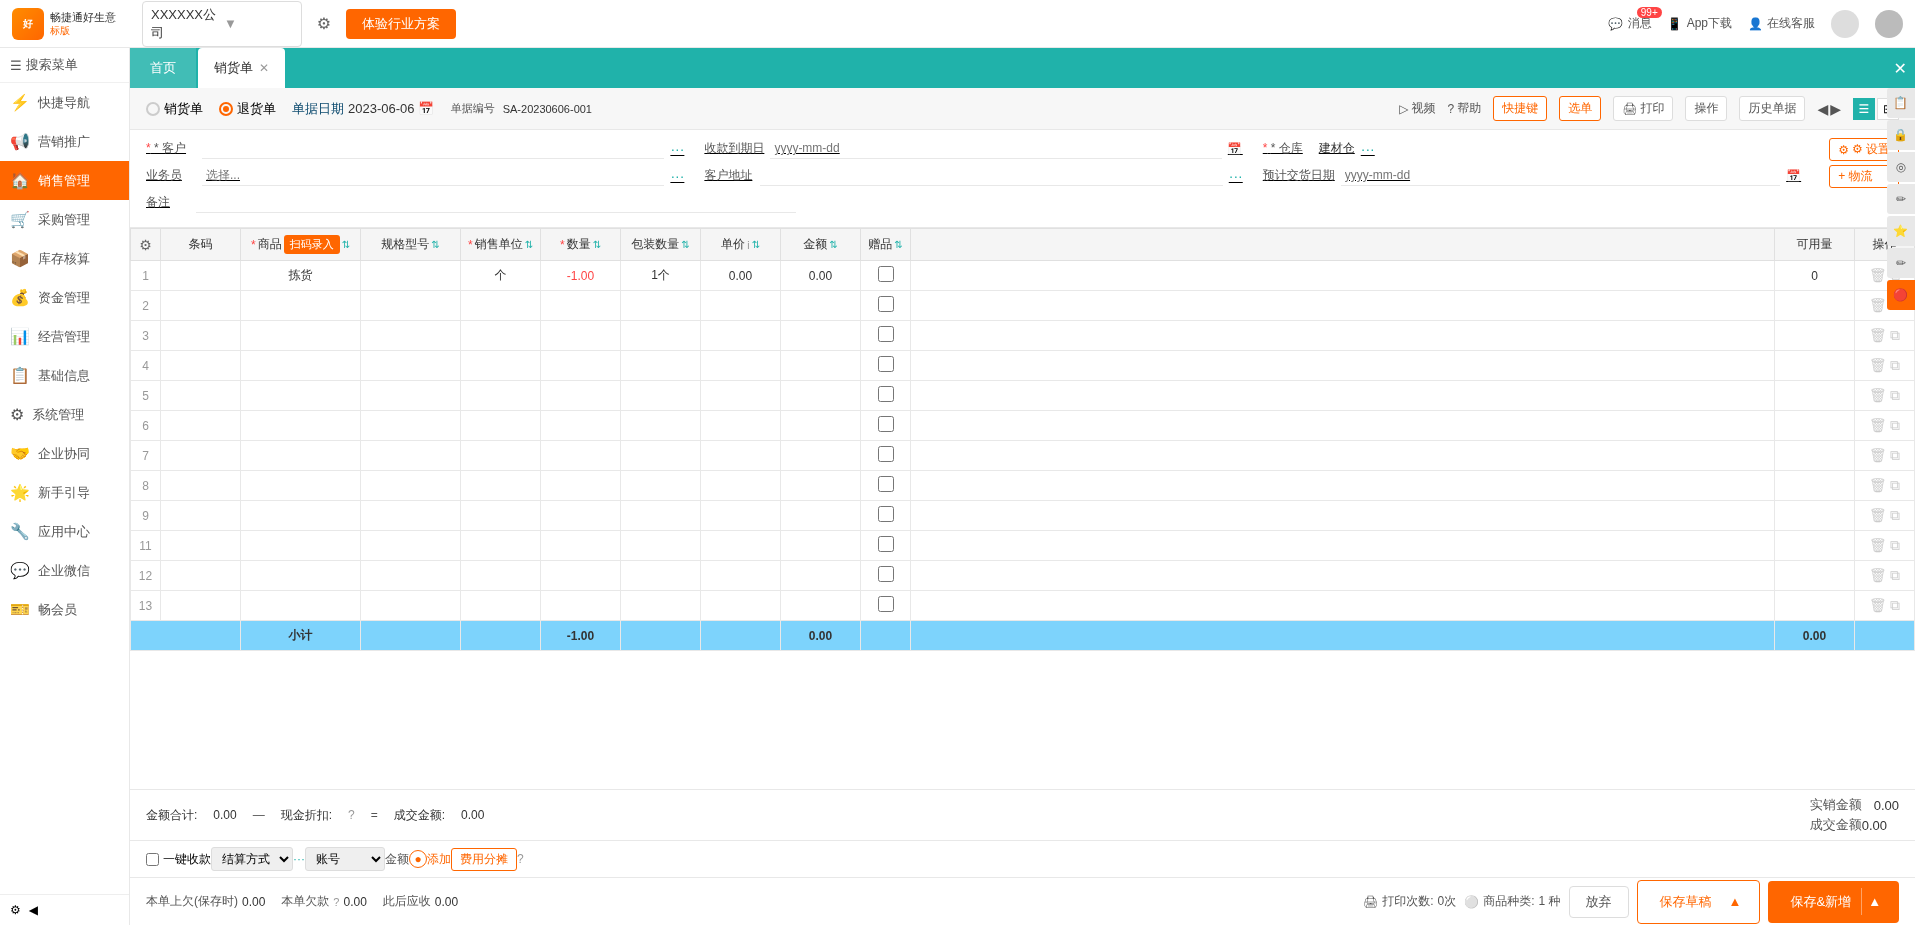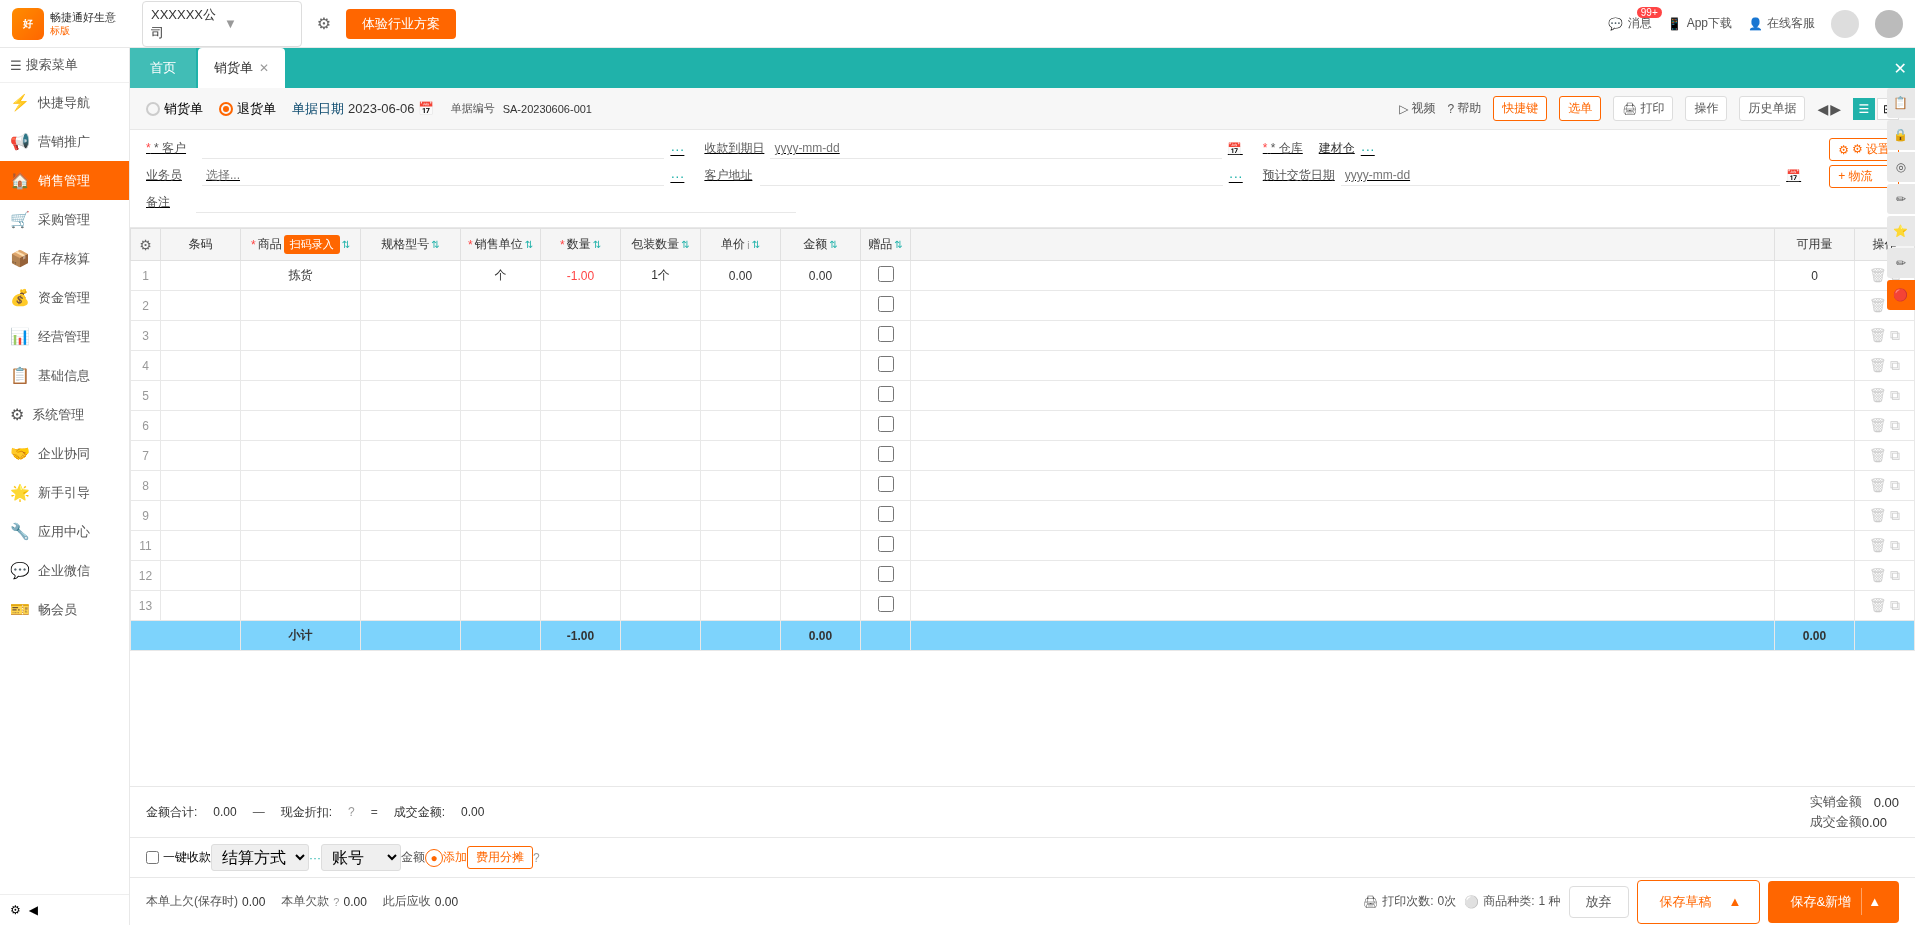--- a/index.html
+++ b/index.html
@@ -260,21 +260,21 @@
     .payment-row {
       background: white;
       border-top: 1px solid #e8e8e8;
       padding: 6px 16px;
       display: flex; align-items: center; 
       font-size: 12px;
     }
     .checkbox-label { display: flex; align-items: center; gap: 4px; cursor: pointer; }
     .payment-input {
       border: 1px solid #ddd; border-radius: 3px; padding: 3px 6px;
-      font-size: 16px; min-width: 80px;
+      font-size: 12px; min-width: 80px;
     }
     .add-btn {
       background: white; border: 1px solid #ff6600; color: #ff6600;
       border-radius: 50%; width: 18px; height: 18px;
       display: flex; align-items: center; justify-content: center;
       cursor: pointer; font-size: 12px;
     }
     .fee-btn {
       border: 1px solid #ff6600; color: #ff6600; background: white;
       border-radius: 3px; padding: 2px 8px; cursor: pointer; font-size: 12px;

